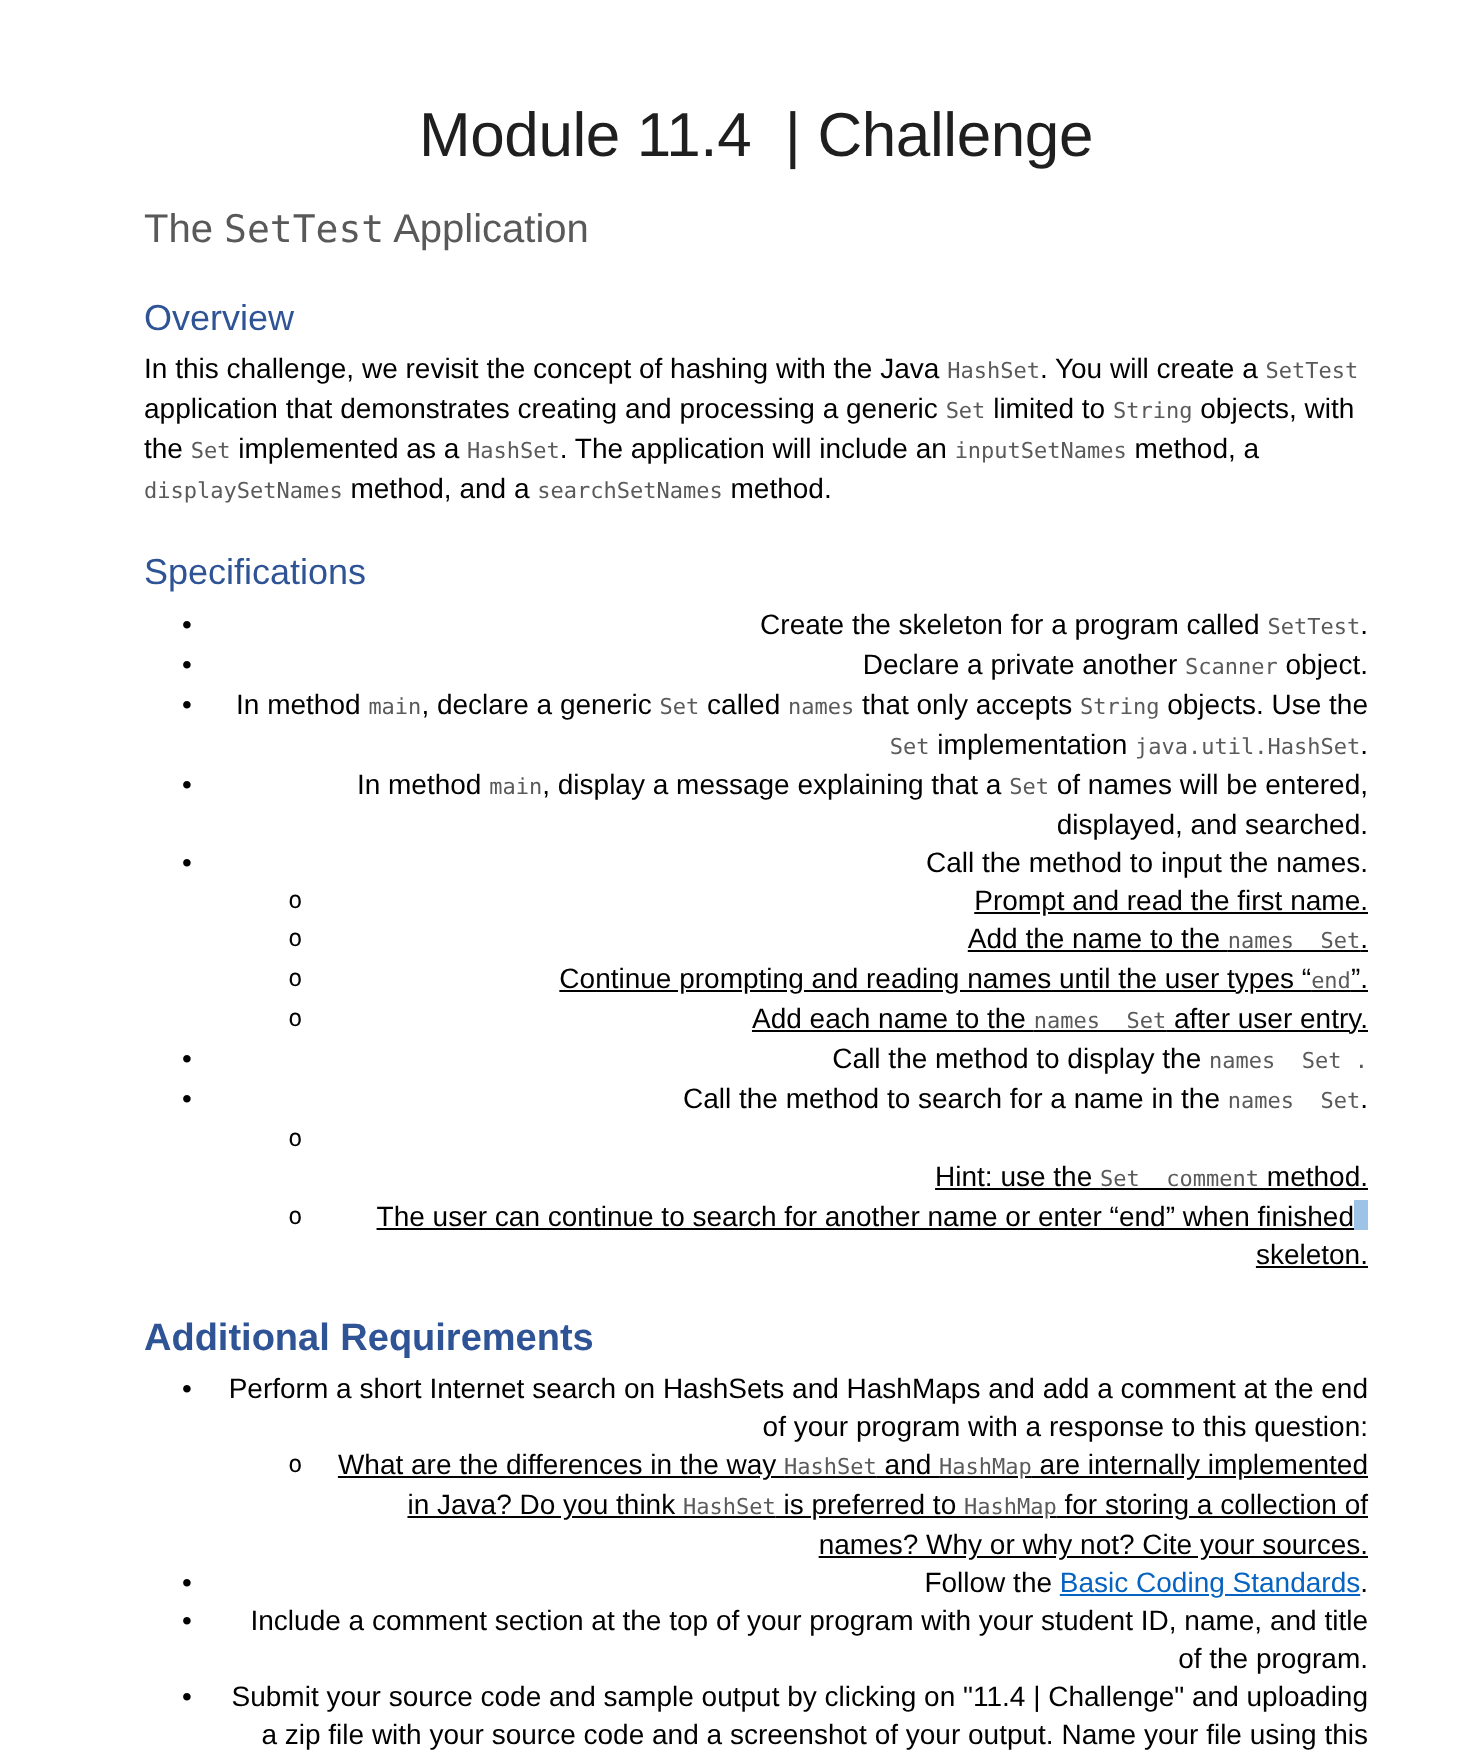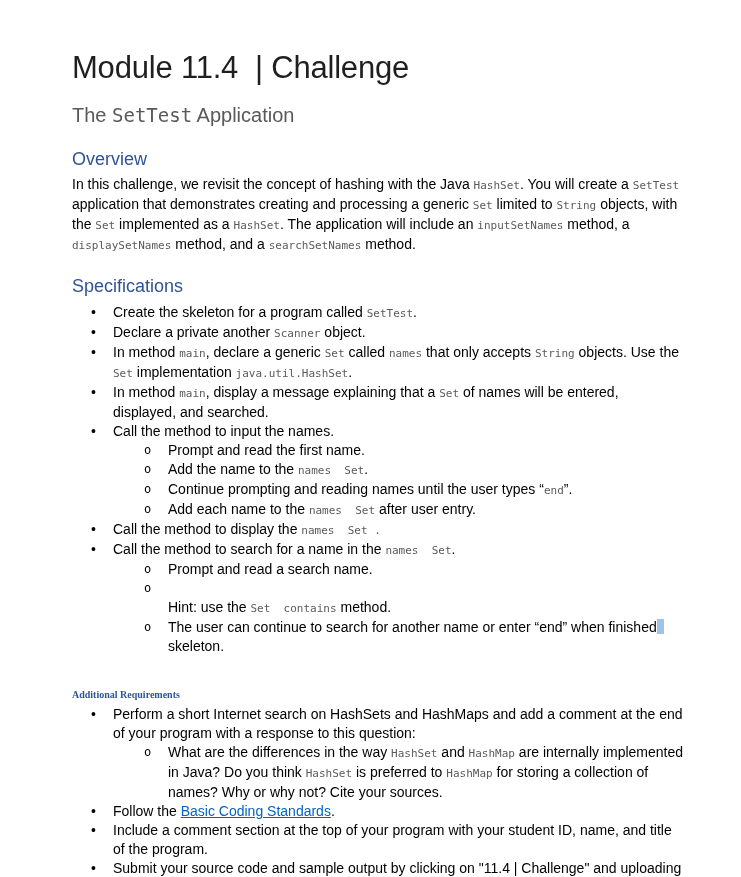--- a/index.html
+++ b/index.html
@@ -7,32 +7,32 @@
     --title:#1F1F1F; --subtitle:#595959; --body:#000000; --paper:#FFFFFF;
   }
   html,body{margin:0;padding:0;}
   body{
     width:741px;height:877px;overflow:hidden;background:var(--paper);
     font-family:"Liberation Sans","DejaVu Sans",sans-serif;color:var(--body);
   }
   .page{padding:50px 57px 0 72px;}
   h1{
     font-size:31px;font-weight:400;margin:0;color:var(--title);
-    line-height:1.15;white-space:pre-wrap;letter-spacing:-0.2px;
+    line-height:1.15;white-space:pre-wrap;letter-spacing:-0.2px;text-align:center;
   }
   .subtitle{font-size:20px;color:var(--subtitle);margin-top:16px;line-height:1.3;}
   .subtitle .seg-c{font-size:19px;color:inherit;}
   h2{font-size:18px;font-weight:400;color:var(--heading);margin:20px 0 5px 0;line-height:1.25;}
-  h3{font-size:10px;font-weight:700;color:var(--heading);margin:33px 0 4px 0;line-height:1.25;font-family:Liberation Serif, serif;}
+  h3{font-size:19px;font-weight:700;color:var(--heading);margin:21px 0 4px 0;line-height:1.25;}
   p{margin:0;font-size:14px;line-height:19px;}
-  ul{list-style:none;margin:0;padding:0;}
+  ul{list-style:none;margin:0;padding:0;text-align:right;}
   li{font-size:14px;line-height:19px;}
   ul.l1>li{position:relative;padding-left:41px;}
   ul.l1>li::before{content:"\2022";position:absolute;left:19px;top:0;font-size:14px;color:var(--body);}
-  ul.l2>li{position:relative;padding-left:55px;}
+  ul.l2>li{position:relative;padding-left:55px;text-decoration:underline;}
   ul.l2>li::before{
     content:"o";position:absolute;left:31px;top:0;
     font-family:"DejaVu Sans Mono","Liberation Mono",monospace;font-size:12px;color:var(--body);
   }
   .seg-c{
     font-family:"DejaVu Sans Mono","Liberation Mono",monospace;
     font-size:11px;color:var(--code);white-space:pre-wrap;
   }
   .seg-l{color:var(--link);text-decoration:underline;cursor:pointer;}
   .seg-i{font-style:italic;}
@@ -54,22 +54,21 @@
         <li><span class="seg-t">In method </span><span class="seg-c">main</span><span class="seg-t">, declare a generic </span><span class="seg-c">Set</span><span class="seg-t"> called </span><span class="seg-c">names</span><span class="seg-t"> that only accepts </span><span class="seg-c">String</span><span class="seg-t"> objects. Use the </span><span class="seg-c">Set</span><span class="seg-t"> implementation </span><span class="seg-c">java.util.HashSet</span><span class="seg-t">.</span></li>
         <li><span class="seg-t">In method </span><span class="seg-c">main</span><span class="seg-t">, display a message explaining that a </span><span class="seg-c">Set</span><span class="seg-t"> of names will be entered, displayed, and searched.</span></li>
         <li><span class="seg-t">Call the method to input the names.</span><ul class="l2">
             <li><span class="seg-t">Prompt and read the first name.</span></li>
             <li><span class="seg-t">Add the name to the </span><span class="seg-c">names  Set</span><span class="seg-t">.</span></li>
             <li><span class="seg-t">Continue prompting and reading names until the user types “</span><span class="seg-c">end</span><span class="seg-t">”.</span></li>
             <li><span class="seg-t">Add each name to the </span><span class="seg-c">names  Set</span><span class="seg-t"> after user entry.</span></li>
           </ul></li>
         <li><span class="seg-t">Call the method to display the </span><span class="seg-c">names  Set .</span></li>
         <li><span class="seg-t">Call the method to search for a name in the </span><span class="seg-c">names  Set</span><span class="seg-t">.</span><ul class="l2">
-            <li><span class="seg-t">Prompt and read a search name.</span></li>
-            <li><br><span class="seg-t">Hint: use the </span><span class="seg-c">Set  contains</span><span class="seg-t"> method.</span></li>
+            <li><br><span class="seg-t">Hint: use the </span><span class="seg-c">Set  comment</span><span class="seg-t"> method.</span></li>
             <li><span class="seg-t">The user can continue to search for another name or enter “end” when finished</span><span class="cursor"></span><br><span class="seg-t">skeleton.</span></li>
           </ul></li>
       </ul>
       <h3>Additional Requirements</h3>
       <ul class="l1">
         <li><span class="seg-t">Perform a short Internet search on HashSets and HashMaps and add a comment at the end of your program with a response to this question:</span><ul class="l2">
             <li><span class="seg-t">What are the differences in the way </span><span class="seg-c">HashSet</span><span class="seg-t"> and </span><span class="seg-c">HashMap</span><span class="seg-t"> are internally implemented in Java? Do you think </span><span class="seg-c">HashSet</span><span class="seg-t"> is preferred to </span><span class="seg-c">HashMap</span><span class="seg-t"> for storing a collection of names? Why or why not? Cite your sources.</span></li>
           </ul></li>
         <li><span class="seg-t">Follow the </span><span class="seg-l">Basic Coding Standards</span><span class="seg-t">.</span></li>
         <li><span class="seg-t">Include a comment section at the top of your program with your student ID, name, and title of the program.</span></li>

